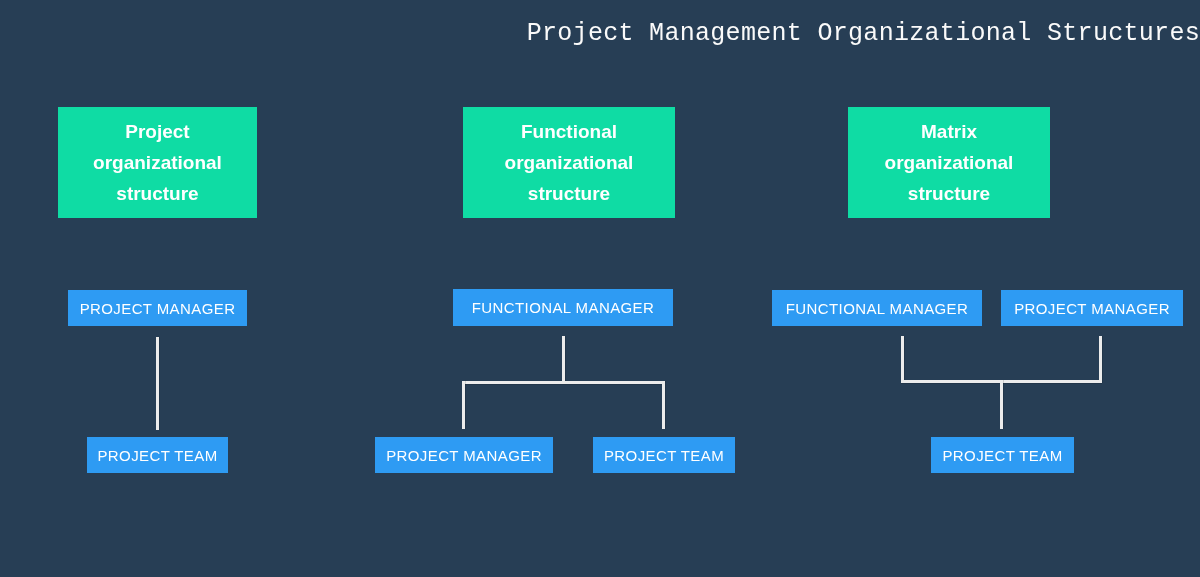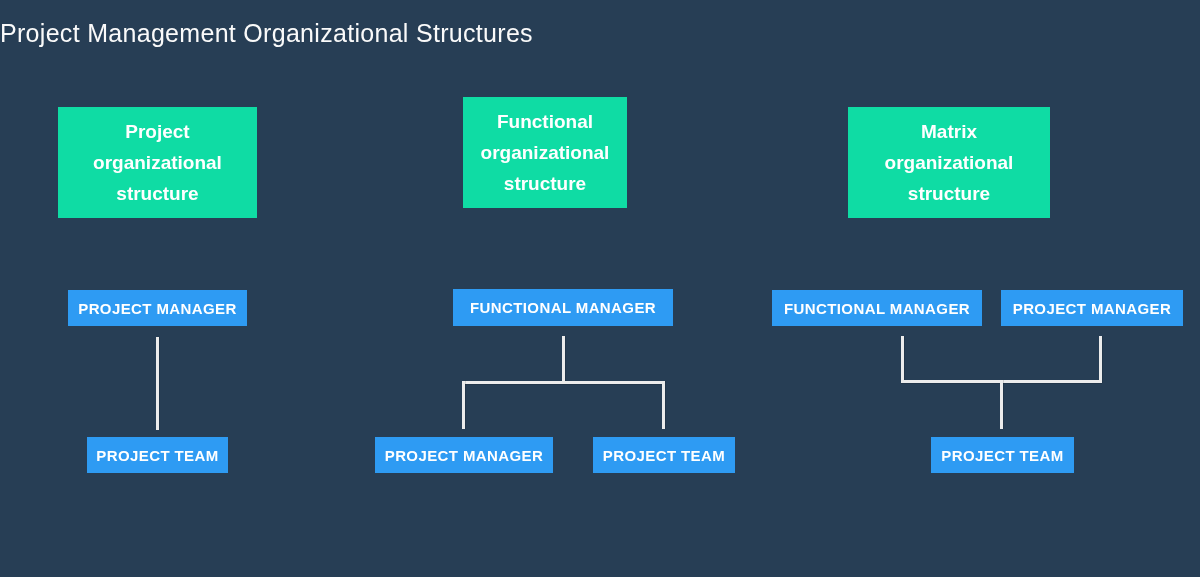--- a/index.html
+++ b/index.html
@@ -8,25 +8,26 @@
     width: 1200px;
     height: 577px;
     background: var(--bg, #273E55);
     font-family: "Liberation Sans", "DejaVu Sans", sans-serif;
     overflow: hidden;
   }
   .title {
     position: absolute;
     left: 0; top: 19px;
     width: 100%;
-    text-align: left;
+    text-align: right;
     color: var(--title-color, #FAFAFA);
     font-size: 25px;
     font-weight: 400;
     letter-spacing: 0.3px;
+    font-family: Liberation Mono, monospace;
   }
   .green-box {
     position: absolute;
     background: var(--green, #0FDCA4);
     color: #FFFFFF;
     display: flex;
     align-items: center;
     justify-content: center;
     text-align: center;
     font-size: 19px;
@@ -37,21 +38,21 @@
   }
   .blue-box {
     position: absolute;
     background: var(--blue, #2E9BF3);
     color: #FFFFFF;
     display: flex;
     align-items: center;
     justify-content: center;
     text-align: center;
     font-size: 15px;
-    font-weight: 700;
+    font-weight: 400;
     letter-spacing: 0.4px;
     white-space: nowrap;
     box-sizing: border-box;
   }
   .line {
     position: absolute;
     background: var(--line, #ECECEC);
   }
   .line.v { box-shadow: 1px 0 0 rgba(0,0,0,0.12); }
   .line.h { box-shadow: 0 1px 0 rgba(0,0,0,0.12); }
@@ -64,21 +65,21 @@
   <div class="title">Project Management Organizational Structures</div>
 
   <div>
     <div class="green-box" style="left:58px; top:107px; width:199px; height:111px;">Project organizational structure</div>
     <div class="blue-box" style="left:68px; top:290px; width:179px; height:36px;">PROJECT MANAGER</div>
     <div class="line v" style="left:156px; top:337px; width:3px; height:93px;"></div>
     <div class="blue-box" style="left:87px; top:437px; width:141px; height:36px;">PROJECT TEAM</div>
   </div>
 
   <div>
-    <div class="green-box" style="left:463px; top:97px; width:164px; height:111px;">Functional organizational structure</div>
+    <div class="green-box" style="left:463px; top:107px; width:212px; height:111px;">Functional organizational structure</div>
     <div class="blue-box" style="left:453px; top:289px; width:220px; height:37px;">FUNCTIONAL MANAGER</div>
     <div class="line v" style="left:562px; top:336px; width:3px; height:47px;"></div>
     <div class="line h" style="left:462px; top:381px; width:203px; height:3px;"></div>
     <div class="line v" style="left:462px; top:381px; width:3px; height:48px;"></div>
     <div class="line v" style="left:662px; top:381px; width:3px; height:48px;"></div>
     <div class="blue-box" style="left:375px; top:437px; width:178px; height:36px;">PROJECT MANAGER</div>
     <div class="blue-box" style="left:593px; top:437px; width:142px; height:36px;">PROJECT TEAM</div>
   </div>
 
   <div>

